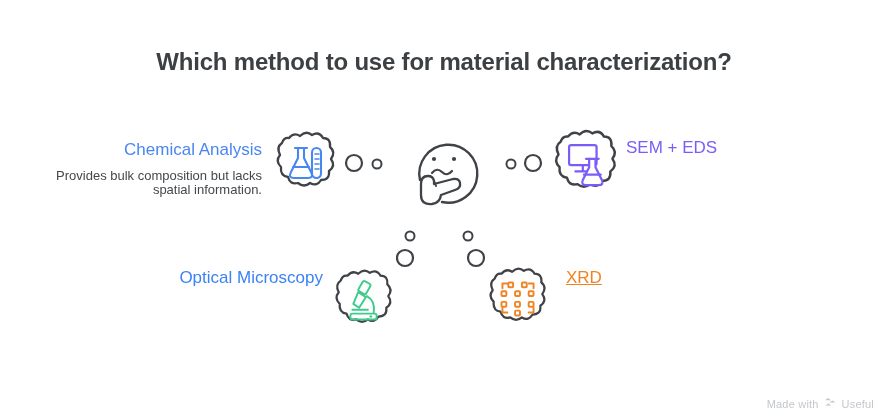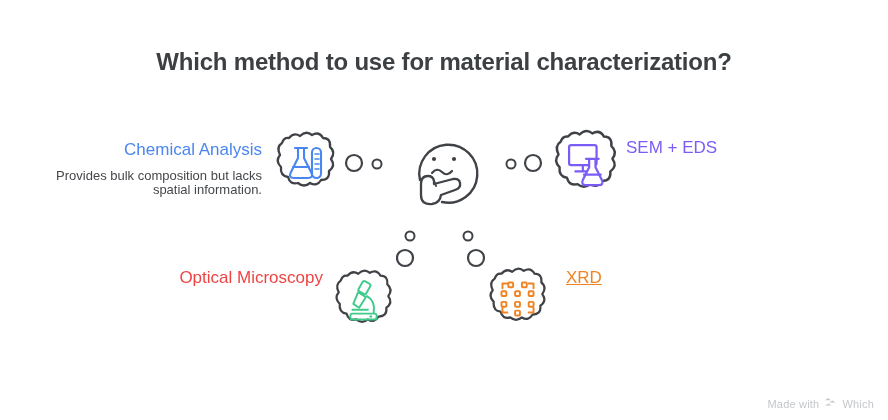--- a/index.html
+++ b/index.html
@@ -37,21 +37,21 @@
   .block.right .heading,.block.right .desc{text-align:left;}
 
   
   #blk-chem   {left:18px; top:140px; width:244px;}
   #blk-sem    {left:626px;top:138px; width:230px;}
   #blk-optical{left:78px; top:268px; width:245px;}
   #blk-xrd    {left:566px;top:268px; width:220px;}
 
   .c-blue  {color:#4a86f0;}
   .c-purple{color:#7c5cf7;}
-  .c-green {color:#ef4444;}
+  .c-green {color:#3b82f6;}
   .c-orange{color:#ef8424;text-decoration:underline;}
 
   
   .bubble{position:absolute;}
   .bubble svg{display:block;overflow:visible;}
 
   .face{position:absolute;left:398px;top:122px;}
 
   .dots{position:absolute;}
 
@@ -215,16 +215,16 @@
 
   <div class="watermark">
     <span>Made with</span>
     <span class="nap-glyph">
       <svg width="13" height="11" viewBox="0 0 13 11">
         <path d="M1 3.2 L7 3.2 L4.2 1 Z" fill="#c3c6ca"></path>
         <path d="M5.2 5.6 L11.6 5.6 L8.6 3.4 Z" fill="#c3c6ca"></path>
         <path d="M1 8.6 L7.4 8.6 L4.4 6.4 Z" fill="#c3c6ca"></path>
       </svg>
     </span>
-    <span>Which</span>
+    <span>Useful</span>
   </div>
 
 </div>
 
 </body></html>

